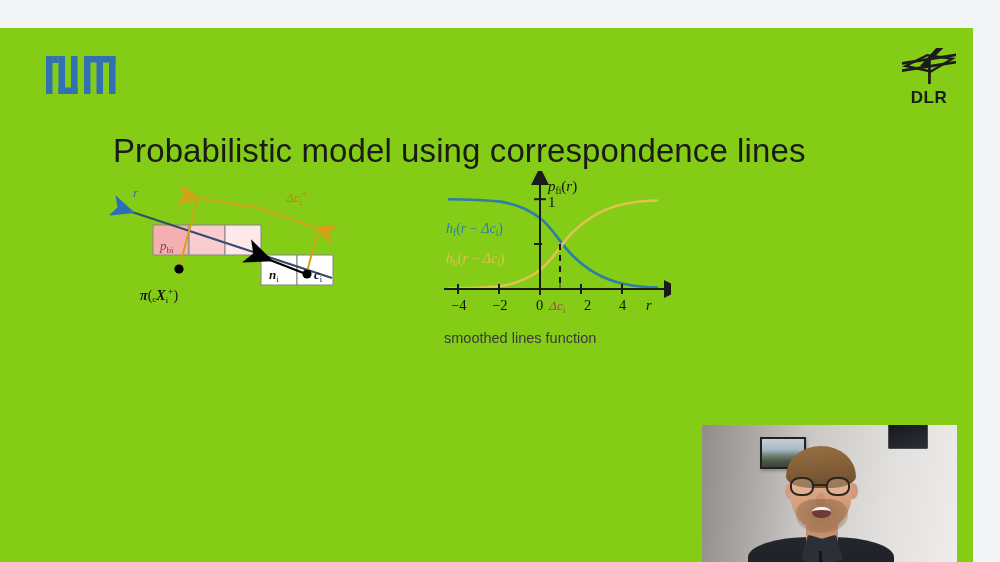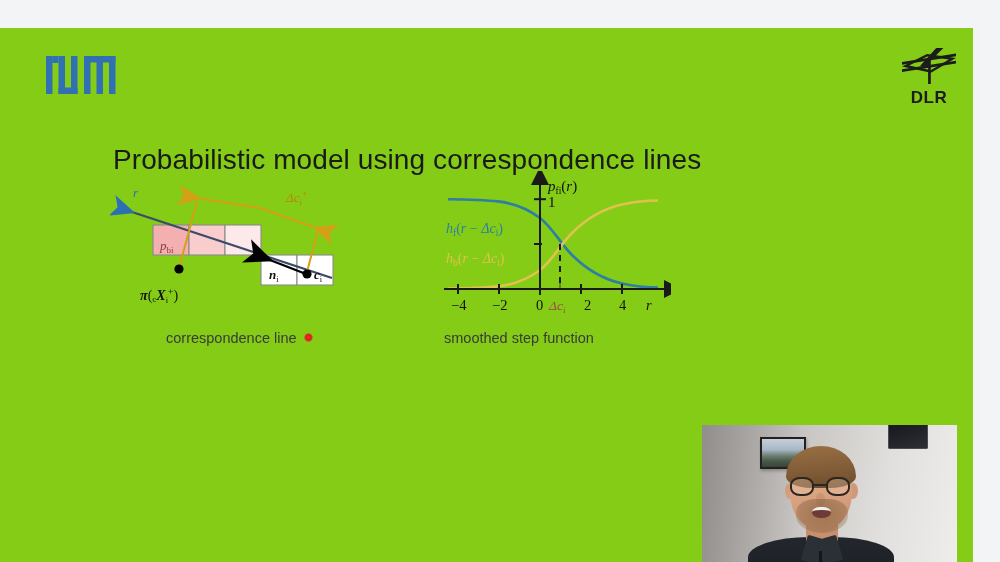--- a/index.html
+++ b/index.html
@@ -29,22 +29,22 @@
     text-align: center;
   }
   #dlr-text {
     font-family: "Liberation Sans", sans-serif;
     font-size: 17px; font-weight: 700; color: #1c1c1c;
     letter-spacing: 0.5px; line-height: 1; margin-top: 1px;
   }
 
   
   #slide-title {
-    position: absolute; left: 113px; top: 116px;
-    font-size: 28px; color: #1a1a1a; font-weight: 400;
+    position: absolute; left: 113px; top: 104px;
+    font-size: 33px; color: #1a1a1a; font-weight: 400;
     letter-spacing: 0.1px;
     white-space: nowrap;
   }
 
   
   #fig-left { position: absolute; left: 110px; top: 158px; width: 260px; height: 125px; }
   #fig-right { position: absolute; left: 436px; top: 143px; width: 235px; height: 145px; }
 
   .caption {
     position: absolute;
@@ -308,24 +308,21 @@
 
       <text x="10" y="62" font-family="'Liberation Serif',serif" font-size="14" fill="#2e7ea5">
         <tspan font-style="italic">h</tspan><tspan font-size="9.5" dy="3">f</tspan><tspan font-size="14" dy="-3">(</tspan><tspan font-style="italic">r</tspan><tspan> − </tspan><tspan font-style="italic">Δc</tspan><tspan font-size="9.5" dy="3">i</tspan><tspan font-size="14" dy="-3">)</tspan>
       </text>
       <text x="10" y="92" font-family="'Liberation Serif',serif" font-size="14" fill="#e0c24e">
         <tspan font-style="italic">h</tspan><tspan font-size="9.5" dy="3">b</tspan><tspan font-size="14" dy="-3">(</tspan><tspan font-style="italic">r</tspan><tspan> − </tspan><tspan font-style="italic">Δc</tspan><tspan font-size="9.5" dy="3">i</tspan><tspan font-size="14" dy="-3">)</tspan>
       </text>
     </svg>
   </div>
 
-  <div class="caption" id="caption-left">
-    <span>correspondence line</span><span id="laser-dot"></span>
-  </div>
-  <div class="caption" id="caption-right">smoothed step function</div>
+  <div class="caption" id="caption-right">smoothed lines function</div>
 
   <div id="webcam">
     <div class="wall"></div>
     <div class="wall-shadow"></div>
     <div class="monitor"></div>
     <div class="picture-frame">
       <div class="picture-art"></div>
     </div>
     <div class="torso"></div>
     <div class="neck"></div>

